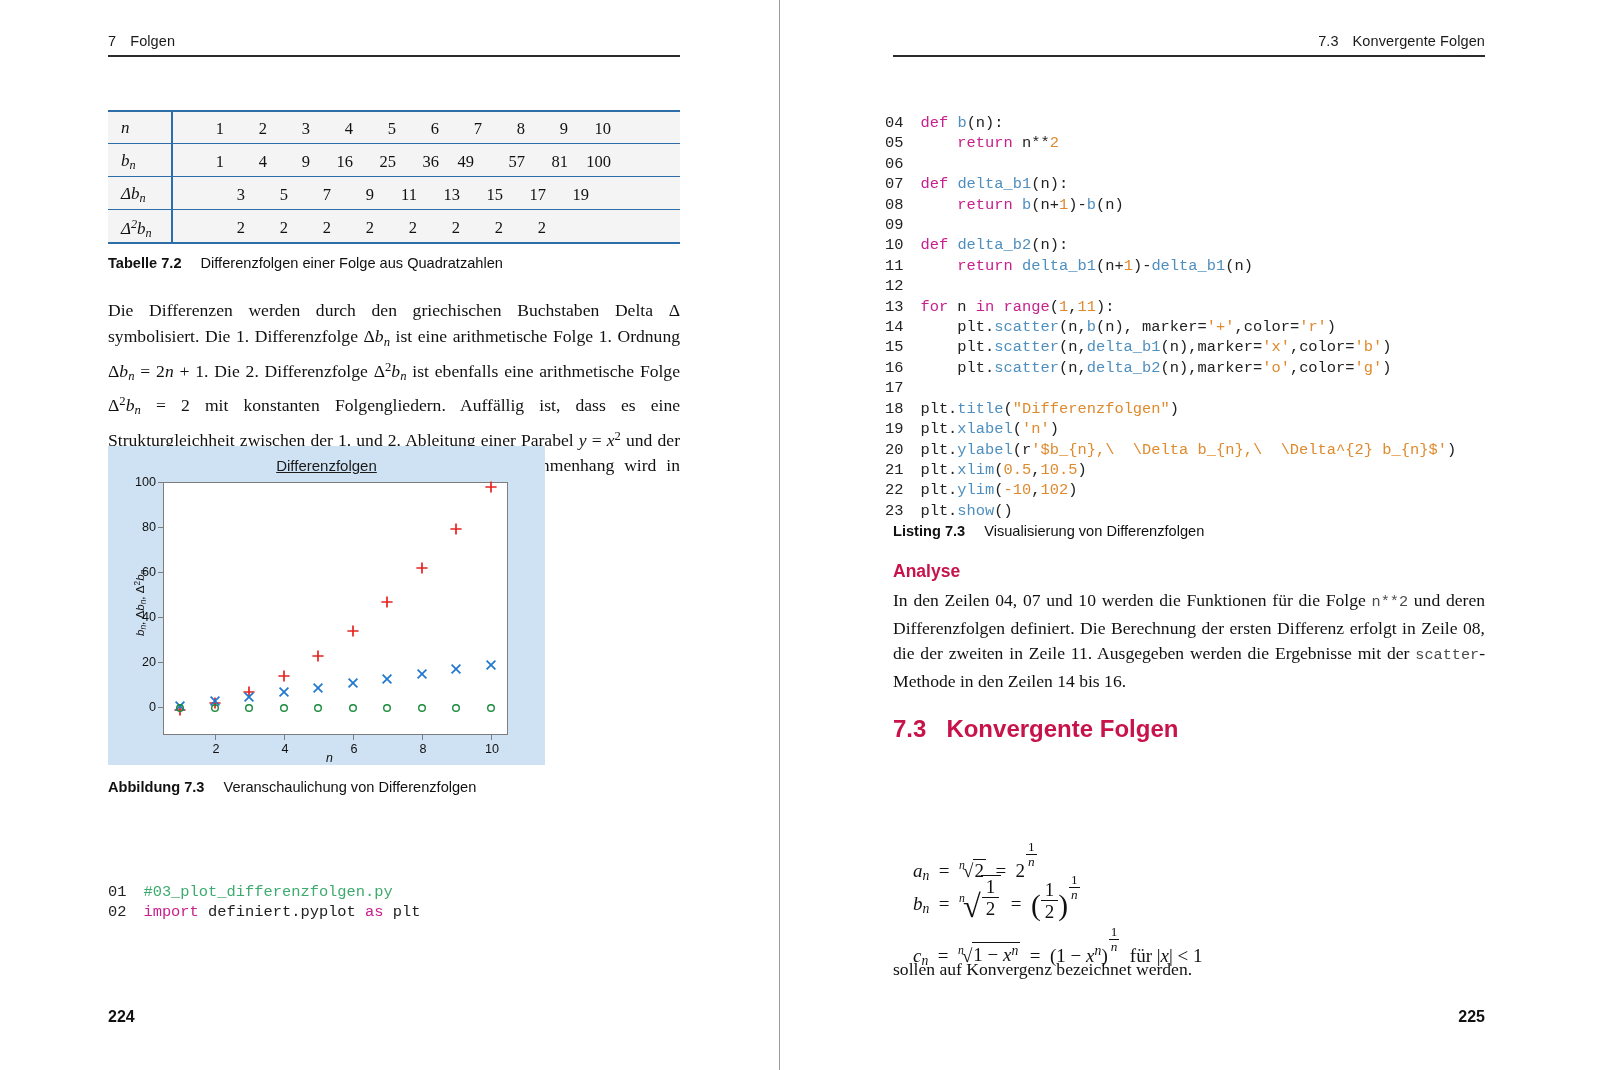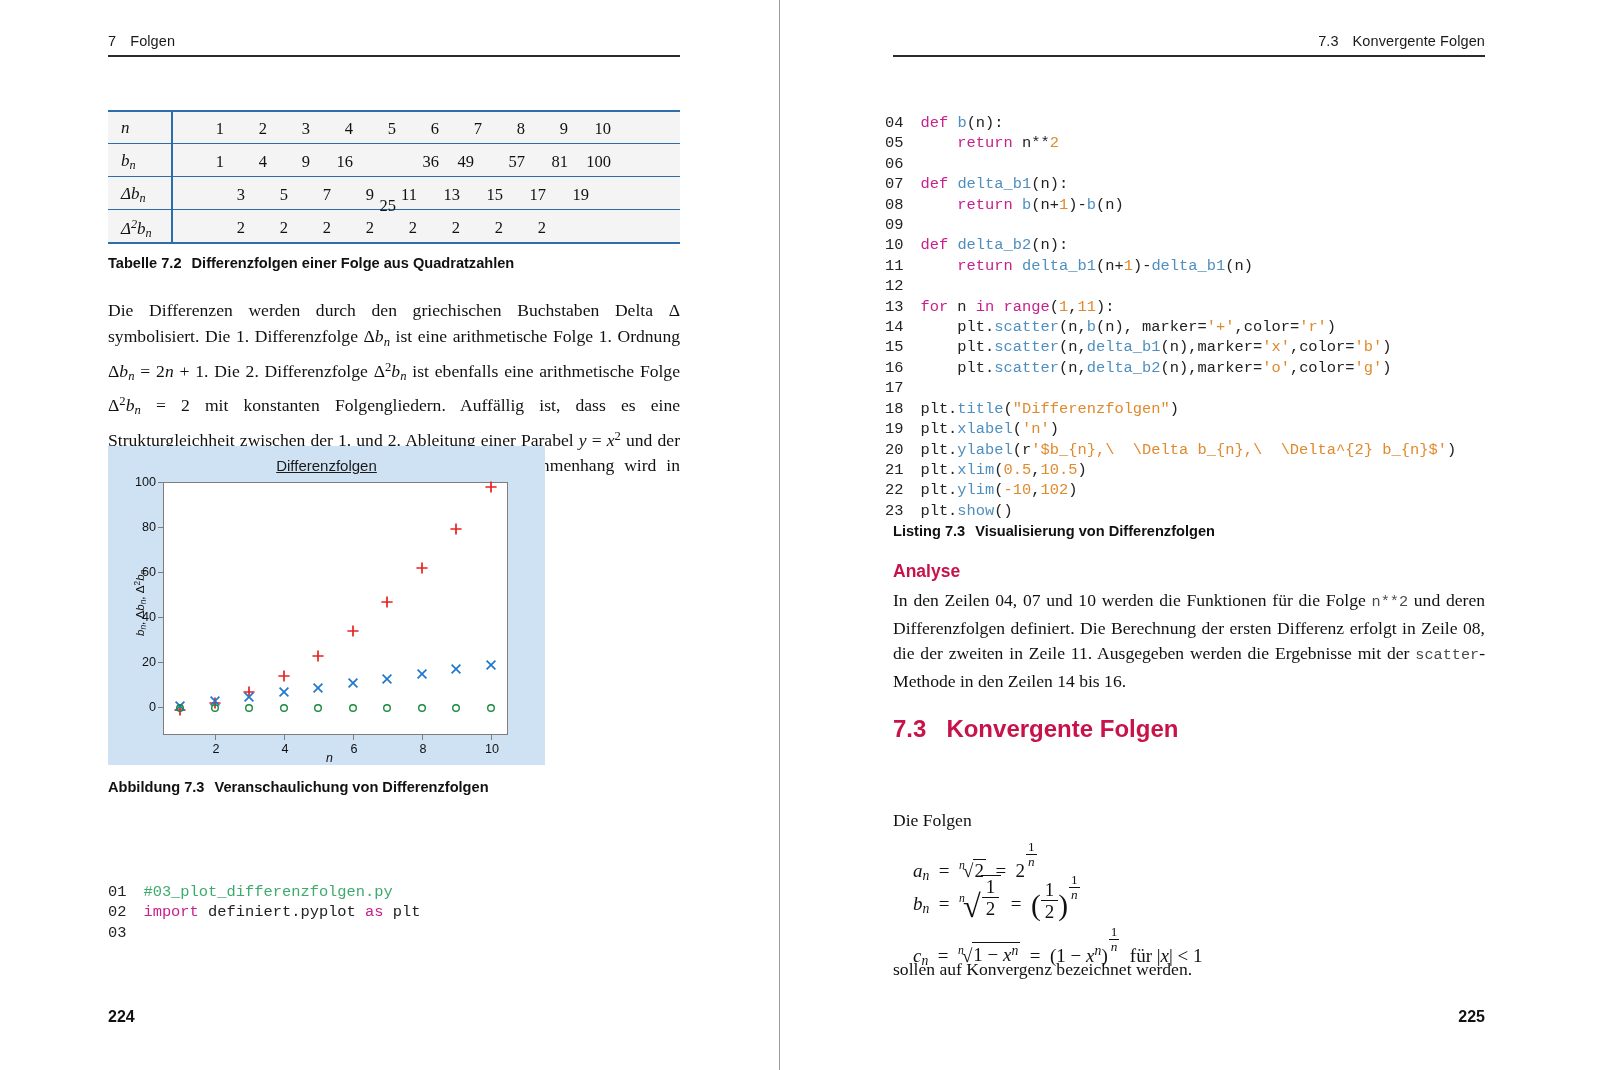--- a/index.html
+++ b/index.html
@@ -101,21 +101,21 @@
     white-space: nowrap;
   }
   .caption {
     position: absolute;
     font-family: "Liberation Sans", sans-serif;
     font-size: 14.6px;
     color: #111;
     white-space: nowrap;
   }
   .caption b { font-weight: bold; }
-  .caption .ctxt { font-weight: bold; margin-left: 10px; }
+  .caption .ctxt { font-weight: normal; margin-left: 19px; }
 
   
   .fig {
     position: absolute;
     background: #cfe2f3;
   }
   .fig-title {
     position: absolute;
     font-family: "Liberation Sans", sans-serif;
     font-size: 15px;
@@ -280,21 +280,21 @@
       <div class="tbl-cell" style="left:301px; top:9px; width:30px;">6</div>
       <div class="tbl-cell" style="left:344px; top:9px; width:30px;">7</div>
       <div class="tbl-cell" style="left:387px; top:9px; width:30px;">8</div>
       <div class="tbl-cell" style="left:430px; top:9px; width:30px;">9</div>
       <div class="tbl-cell" style="left:473px; top:9px; width:30px;">10</div>
 
       <div class="tbl-cell" style="left:86px;  top:42px; width:30px;">1</div>
       <div class="tbl-cell" style="left:129px; top:42px; width:30px;">4</div>
       <div class="tbl-cell" style="left:172px; top:42px; width:30px;">9</div>
       <div class="tbl-cell" style="left:215px; top:42px; width:30px;">16</div>
-      <div class="tbl-cell" style="left:258px; top:42px; width:30px;margin-top:44px;">25</div>
+      <div class="tbl-cell" style="left:258px; top:42px; width:30px;">25</div>
       <div class="tbl-cell" style="left:301px; top:42px; width:30px;">36</div>
       <div class="tbl-cell" style="left:336px; top:42px; width:30px;">49</div>
       <div class="tbl-cell" style="left:387px; top:42px; width:30px;">57</div>
       <div class="tbl-cell" style="left:430px; top:42px; width:30px;">81</div>
       <div class="tbl-cell" style="left:473px; top:42px; width:30px;">100</div>
 
       <div class="tbl-cell" style="left:107px; top:75px; width:30px;">3</div>
       <div class="tbl-cell" style="left:150px; top:75px; width:30px;">5</div>
       <div class="tbl-cell" style="left:193px; top:75px; width:30px;">7</div>
       <div class="tbl-cell" style="left:236px; top:75px; width:30px;">9</div>
@@ -517,21 +517,21 @@
             </svg>
           </div>
         </div>
     </div>
 
     <div class="caption" style="left:108px; top:779px;">
       <b>Abbildung 7.3</b><span class="ctxt">Veranschaulichung von Differenzfolgen</span>
     </div>
 
 
-    <div class="code" id="code-left" style="left:108px; top:874px; width:572px;"><div><span class="ln">01</span><span class="cm">#03_plot_differenzfolgen.py</span></div><div><span class="ln">02</span><span class="k">import</span><span class="pl"> definiert.pyplot </span><span class="k">as</span><span class="pl"> plt</span></div><div><span class="ln">03</span> </div></div>
+    <div class="code" id="code-left" style="left:108px; top:874px; width:572px;"><div><span class="ln">01</span><span class="cm">#03_plot_differenzfolgen.py</span></div><div><span class="ln">02</span><span class="k">import</span><span class="pl"> definiert.pyplot </span><span class="k">as</span><span class="pl"> plt</span></div></div>
 
     <div class="folio" style="left:108px; top:1008px;">224</div>
   </div>
 
   <div class="page-col page-right">
 
     <div class="runhead" style="right:115px; top:33px;">
       <span class="num">7.3</span><span>Konvergente Folgen</span>
     </div>
     <div class="rule" style="left:113px; top:55px; width:592px;"></div>
@@ -546,21 +546,20 @@
 
     <div class="para" style="left:113px; top:588px; width:592px;">
       <span>In den Zeilen 04, 07 und 10 werden die Funktionen für die Folge </span><span class="codeinline">n**2</span><span> und deren Differenzfolgen definiert. Die Berechnung der ersten Differenz erfolgt in Zeile 08, die der zweiten in Zeile 11. Ausgegeben werden die Ergebnisse mit der </span><span class="codeinline">scatter</span><span>-Methode in den Zeilen 14 bis 16.</span>
     </div>
 
     <div class="h-section" style="left:113px; top:715px;">
       <span class="snum">7.3</span><span>Konvergente Folgen</span>
     </div>
 
 
-    <div class="para" style="left:113px; top:808px; width:592px;">Die Folgen</div>
 
     <div class="math" style="left:133px; top:840px;">
       <span class="mi">a</span><span class="sub">n</span> &nbsp;=&nbsp;
       <span class="radidx">n</span><span class="radsign">√</span><span class="overline">2</span>
       &nbsp;=&nbsp; 2<span class="expo"><span class="frac" style="font-size:1em; vertical-align:0;"><span class="num-t">1</span><span class="den-t mi">n</span></span></span>
     </div>
 
     <div class="math" style="left:133px; top:873px;">
       <span class="mi">b</span><span class="sub">n</span> &nbsp;=&nbsp;
       <span class="radidx">n</span><span class="radsign" style="font-size:1.7em; vertical-align:-0.22em;">√</span><span class="overline" style="vertical-align:0.14em;"><span class="bigfrac"><span class="num-t">1</span><span class="den-t">2</span></span></span>

